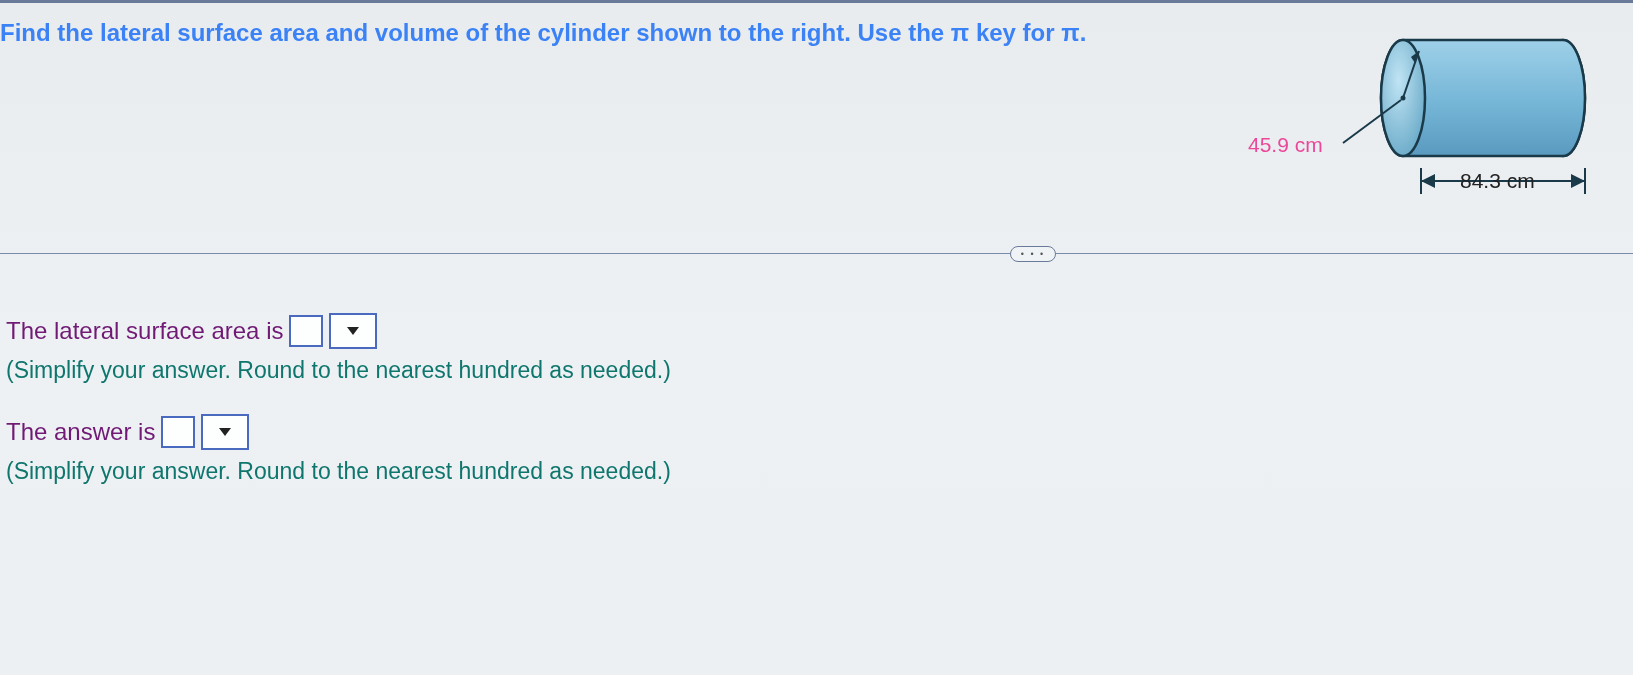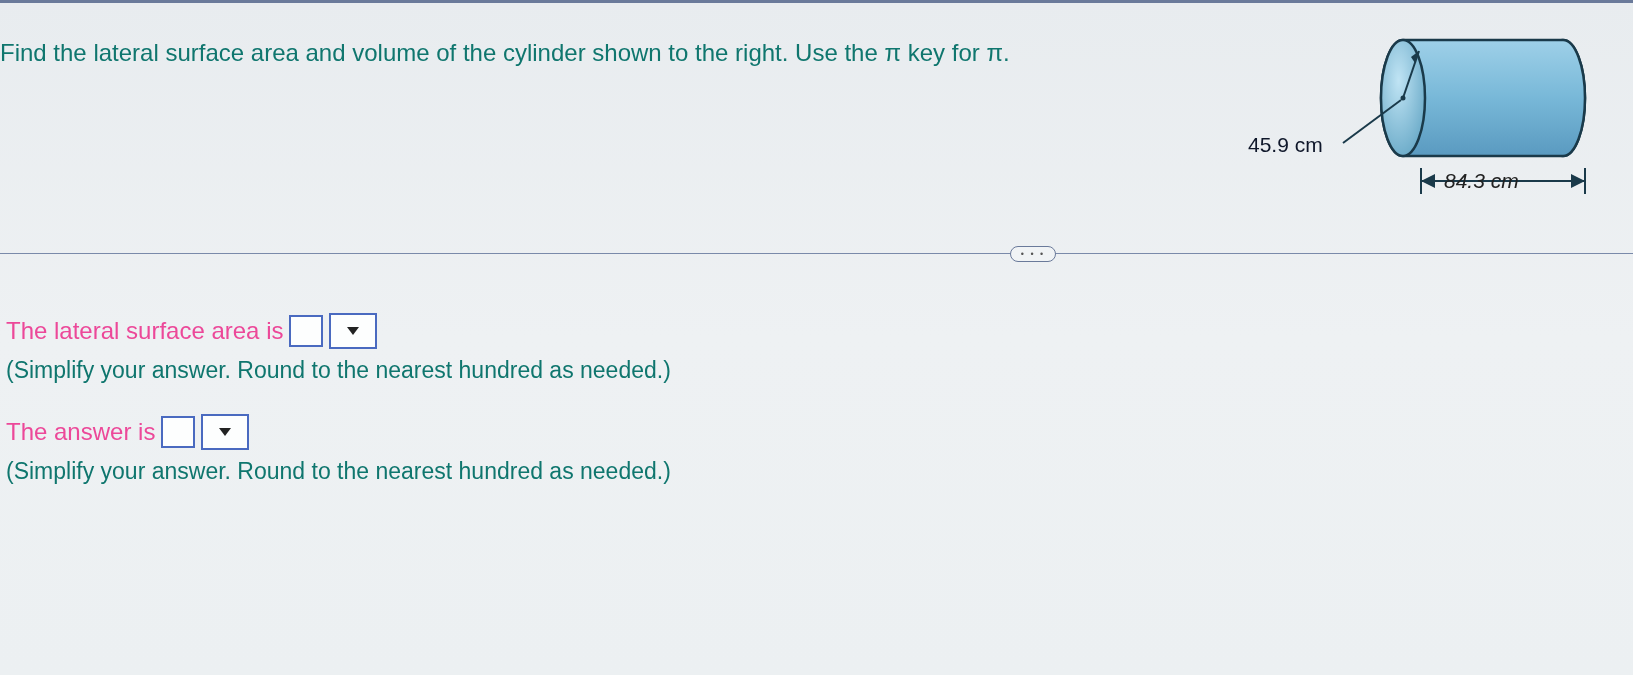--- a/index.html
+++ b/index.html
@@ -12,24 +12,24 @@
     overflow: hidden;
     border-top: 3px solid #6a7a9a;
   }
   .question-area {
     position: relative;
     width: 100%;
     padding: 18px 0 0 0;
   }
   .question-text {
     font-size: 24px;
-    color: #0f766e;
-    font-weight: 400;
+    color: #3b82f6;
+    font-weight: 700;
     position: absolute;
-    top: 36px;
+    top: 16px;
     left: 0;
   }
   .cylinder-diagram {
     position: absolute;
     top: 20px;
     right: 30px;
     width: 350px;
     height: 200px;
   }
   .divider {
@@ -64,21 +64,21 @@
     padding-left: 6px;
   }
   .answer-line {
     display: flex;
     align-items: center;
     gap: 6px;
     margin-bottom: 8px;
   }
   .answer-label {
     font-size: 24px;
-    color: #ec4899;
+    color: #701a75;
   }
   .help-text {
     font-size: 23px;
     color: #0f766e;
     margin-bottom: 30px;
   }
   .input-box {
     width: 34px;
     height: 32px;
     border: 2px solid #4a6ac0;
@@ -96,21 +96,21 @@
   }
   .select-box .caret {
     width: 0; height: 0;
     border-left: 6px solid transparent;
     border-right: 6px solid transparent;
     border-top: 8px solid #222;
   }
   .radius-label {
     position: absolute;
     font-size: 21px;
-    color: #0f172a;
+    color: #ec4899;
   }
   .length-label {
     position: absolute;
     font-size: 21px;
     color: #222;
   }
 </style>
 </head>
 <body>
 
@@ -149,21 +149,21 @@
 
       <polygon points="168,158 182,151 182,165" fill="#1a3a4a"></polygon>
 
       <polygon points="332,158 318,151 318,165" fill="#1a3a4a"></polygon>
 
       <line x1="332" y1="145" x2="332" y2="171" stroke="#1a3a4a" stroke-width="2"></line>
 
       <line x1="168" y1="145" x2="168" y2="171" stroke="#1a3a4a" stroke-width="2"></line>
     </svg>
     <div class="radius-label" style="top:110px; left:-5px;">45.9 cm</div>
-    <div class="length-label" style="top:146px; left:191px;font-style:italic;">84.3 cm</div>
+    <div class="length-label" style="top:146px; left:207px;">84.3 cm</div>
   </div>
 </div>
 
 <div class="divider"></div>
 <div class="collapse-btn">• • •</div>
 
 <div class="answer-area">
   <div class="answer-line">
     <span class="answer-label">The lateral surface area is</span>
     <div class="input-box"></div>

